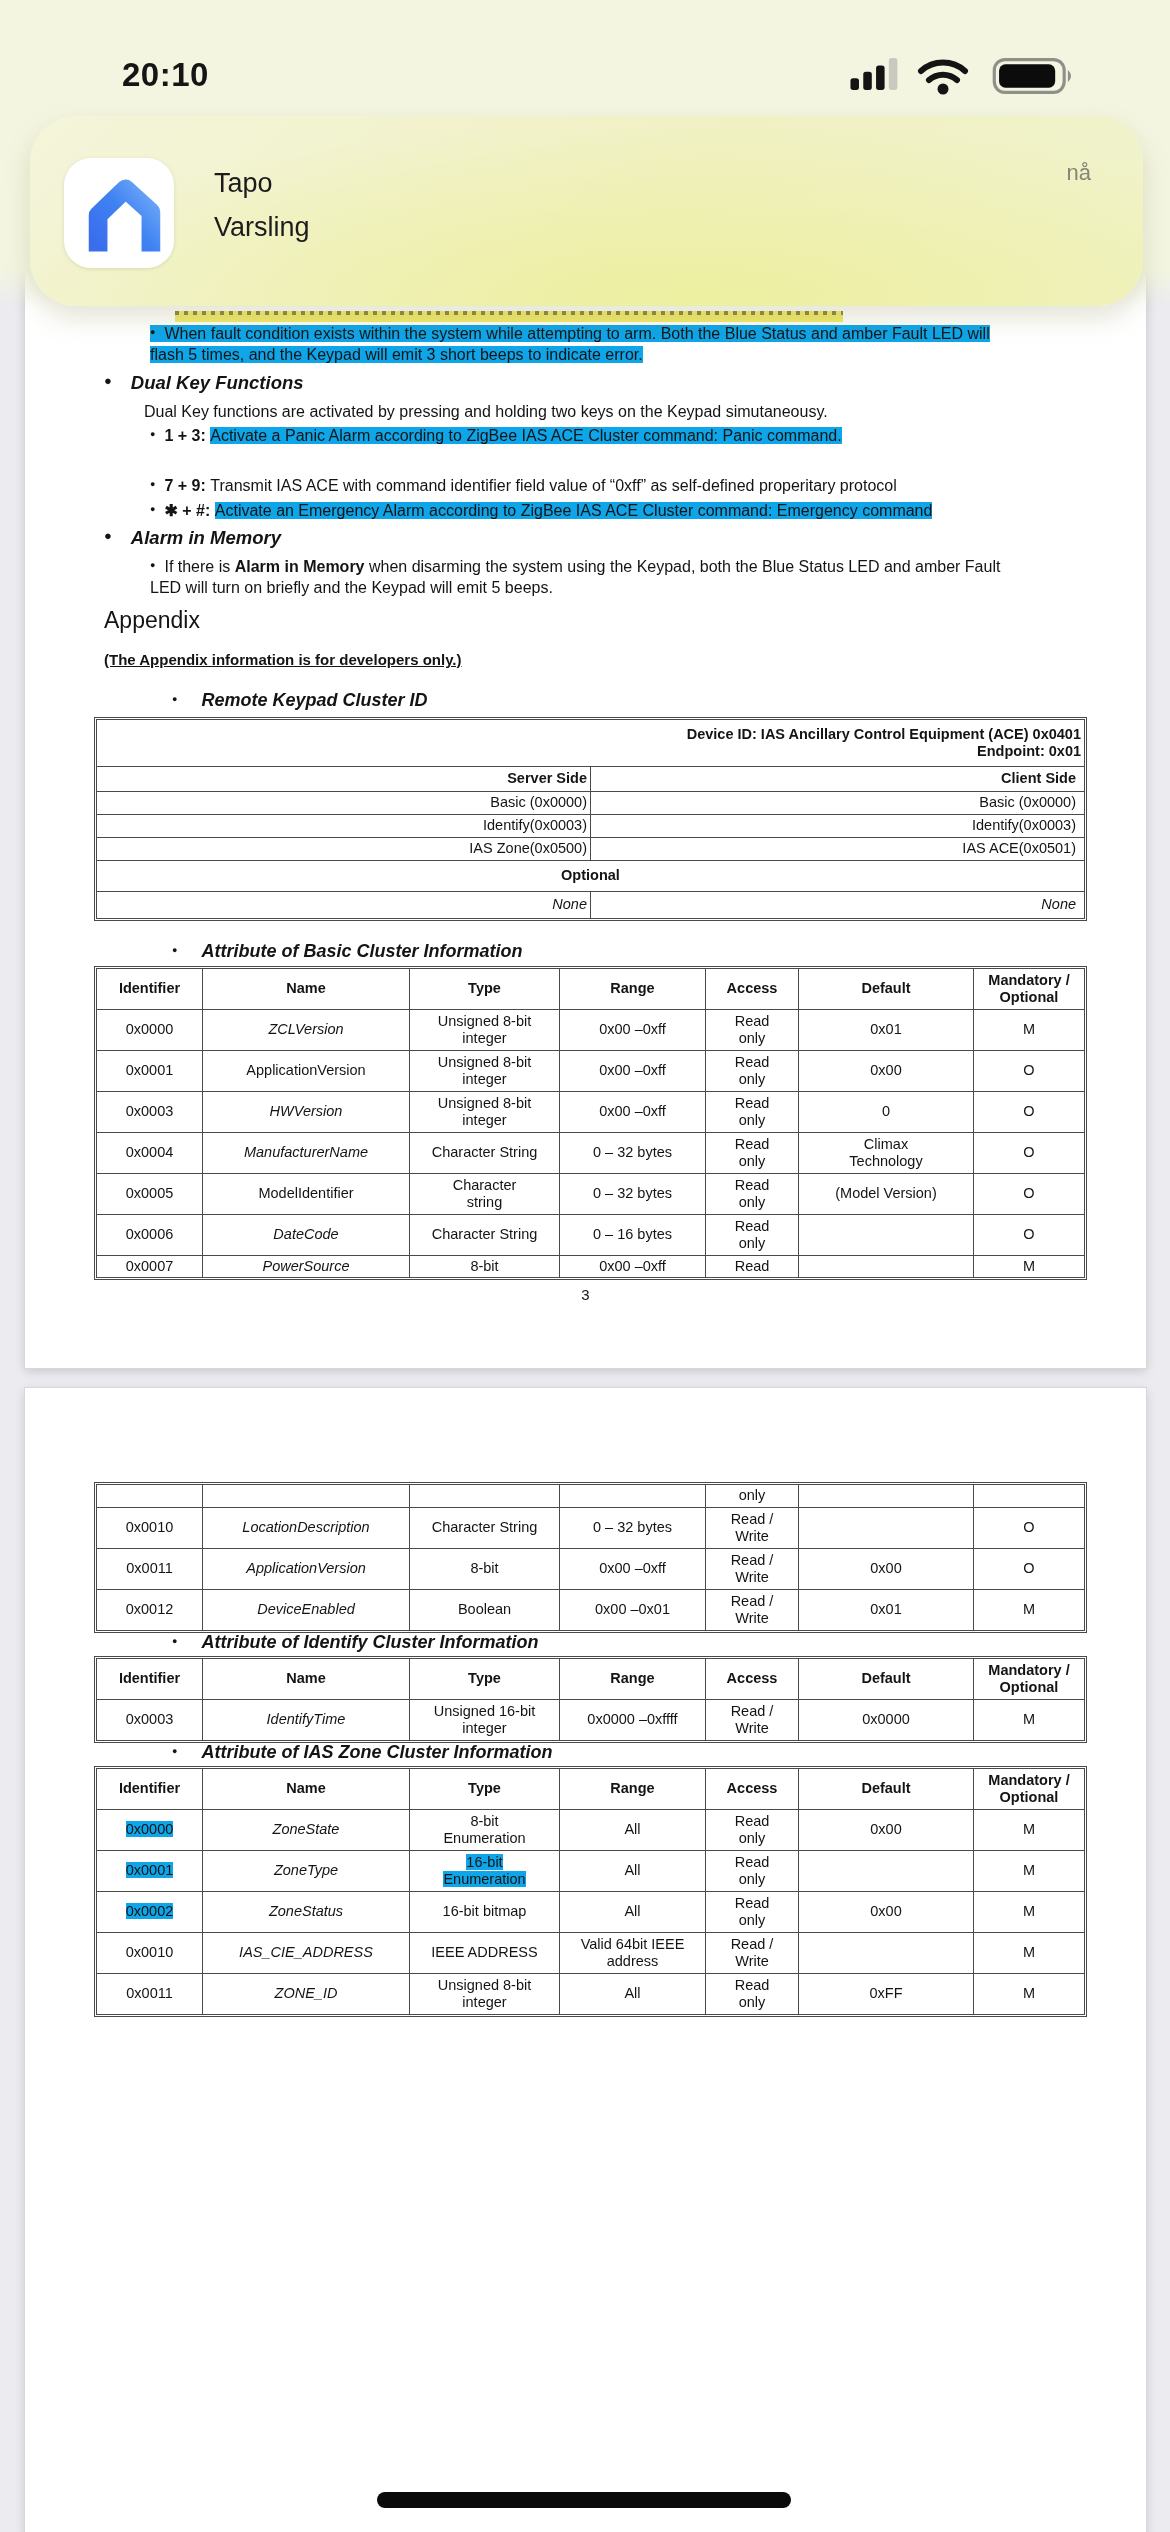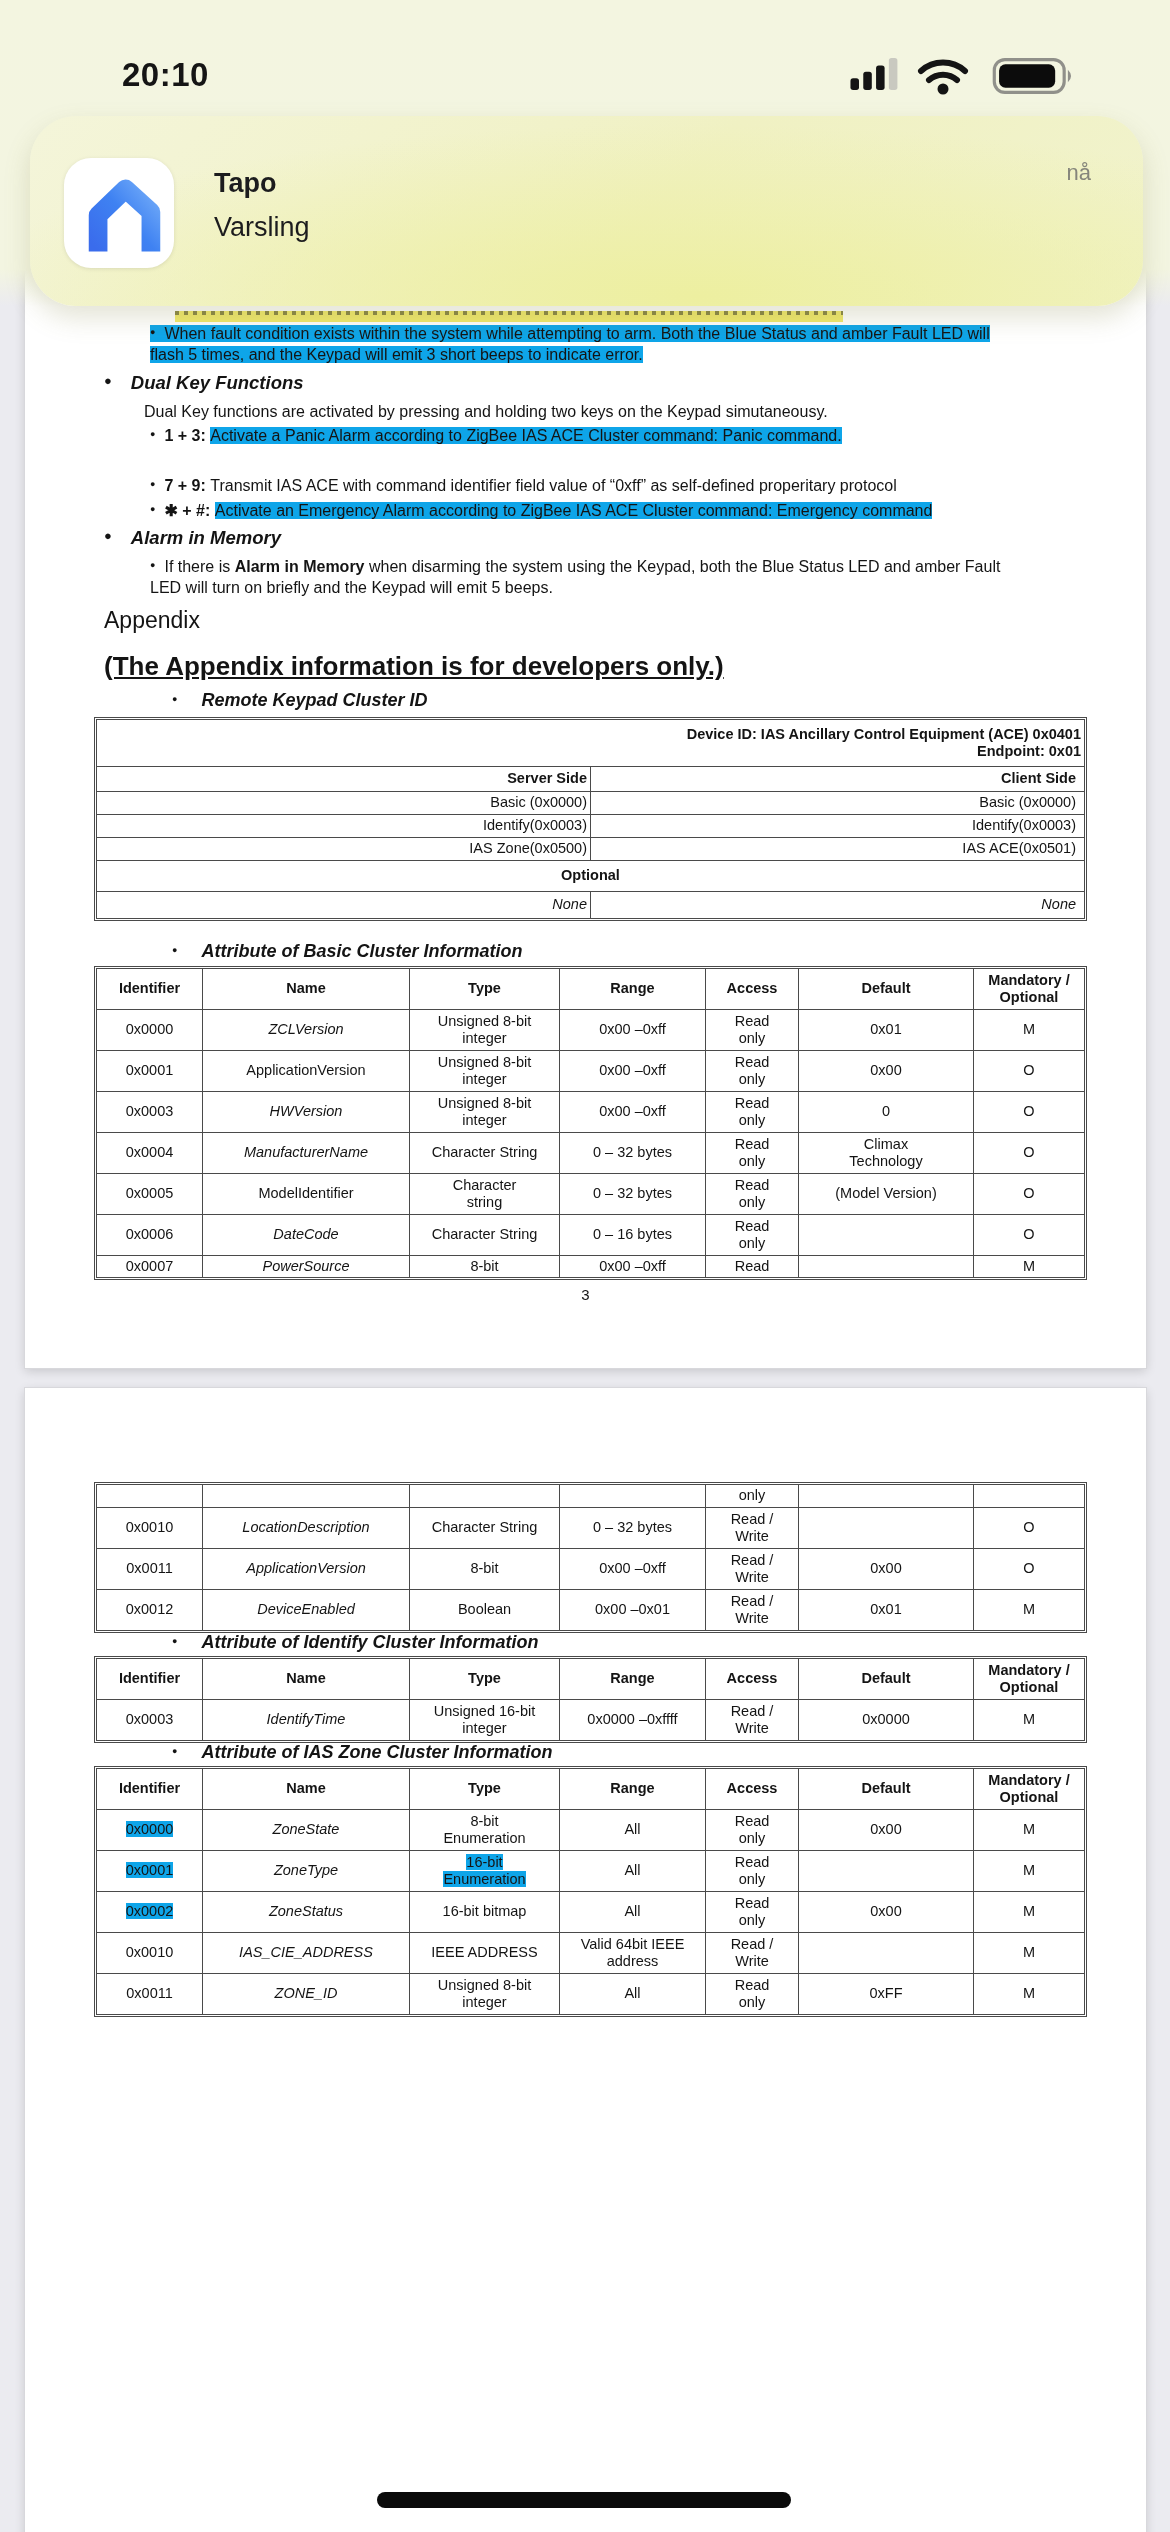--- a/index.html
+++ b/index.html
@@ -19,37 +19,37 @@
   .sicons{position:absolute;top:58px;left:850px}
   .sicons svg{vertical-align:top}
 
   
   .banner{position:absolute;left:30px;top:116px;width:1113px;height:190px;border-radius:46px;
      background:radial-gradient(95% 130% at 60% 95%, #edefa0 0%, rgba(237,239,160,0) 70%),
                 linear-gradient(135deg,#f4f5da 0%,#f0f1c3 55%,#f1f3cd 100%);
      box-shadow:0 12px 26px rgba(130,130,70,.22)}
   .appicon{position:absolute;left:34px;top:42px;width:110px;height:110px;border-radius:27px;background:#fff;
      box-shadow:0 1px 4px rgba(0,0,0,.10)}
-  .ntitle{position:absolute;left:184px;top:52px;font-size:27px;font-weight:700;color:#1c1c1e}
+  .ntitle{position:absolute;left:184px;top:52px;font-size:27px;font-weight:400;color:#1c1c1e}
   .nbody{position:absolute;left:184px;top:96px;font-size:27px;font-weight:400;color:#1c1c1e}
   .ntime{position:absolute;right:52px;top:44px;font-size:22px;color:#85857b}
 
   
   .hl{background:#0ea5e9}
   .dot1{font-size:13px;vertical-align:4px;margin-right:19px}
   .dot2{font-size:9px;vertical-align:4px;margin-right:9px}
   .h1{position:absolute;font-size:18.5px;font-weight:700;font-style:italic}
   .sec{position:absolute;font-size:18px;font-weight:700;font-style:italic}
   .body16{position:absolute;font-size:16px;line-height:21px}
   .pre{white-space:pre-line}
   .sliver{position:absolute;left:175px;top:311px;width:668px;height:11px;background:#f0e96e;
      background-image:repeating-linear-gradient(90deg,rgba(55,55,35,.55) 0 4px,rgba(55,55,35,0) 4px 9px);
      background-size:100% 4px;background-repeat:no-repeat}
   .apx{position:absolute;font-size:23px;font-weight:400}
-  .apxnote{position:absolute;font-size:26px;font-weight:700;text-decoration:underline}
+  .apxnote{position:absolute;font-size:15px;font-weight:700;text-decoration:underline}
   .pageno{position:absolute;left:25px;width:1121px;text-align:center;font-size:15px}
 
   
   .tw{position:absolute;background:#fff;border:1px solid #4a4a4a;padding:1px}
   .tw table{border-collapse:collapse;table-layout:fixed;width:988px}
   .tw td{border:1px solid #4a4a4a;font-size:14.5px;line-height:1.18;text-align:center;
          vertical-align:middle;padding:0 3px;overflow:hidden}
   .tw td.l{text-align:right;padding-left:8px}
   .tw td.r{text-align:right;padding-right:8px}
   .tw td.b,.tw tr.hd td{font-weight:700}

